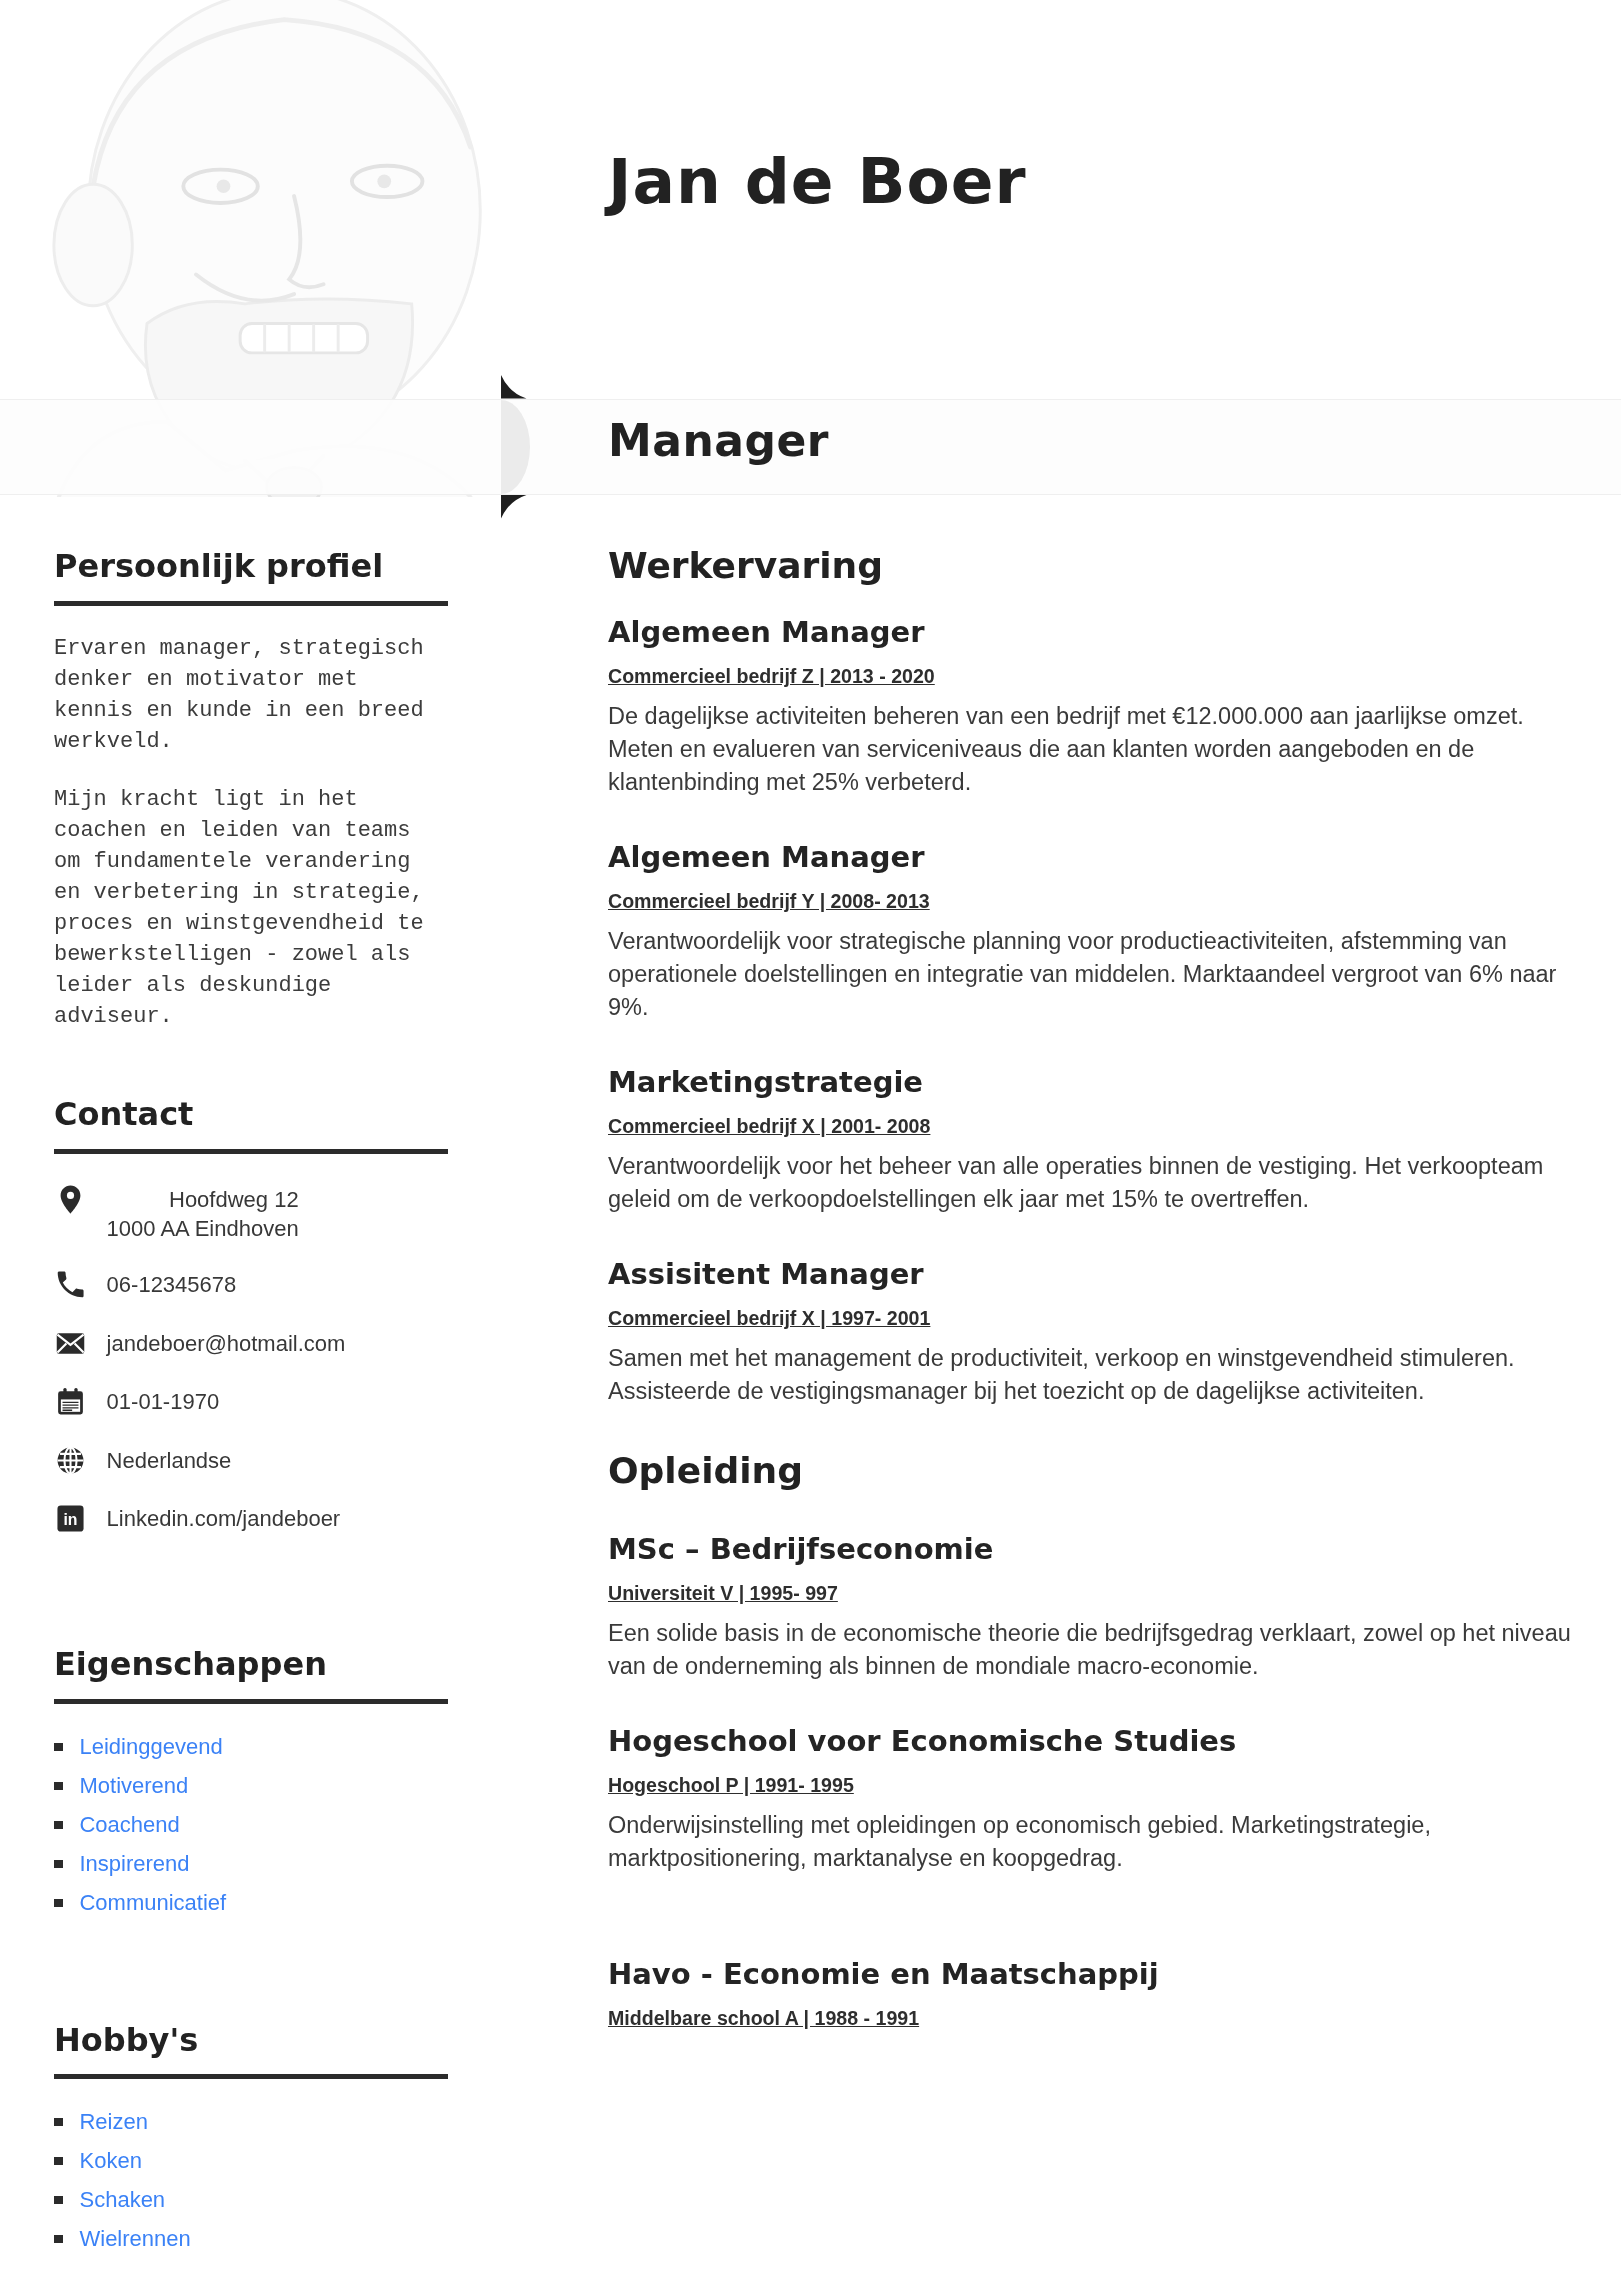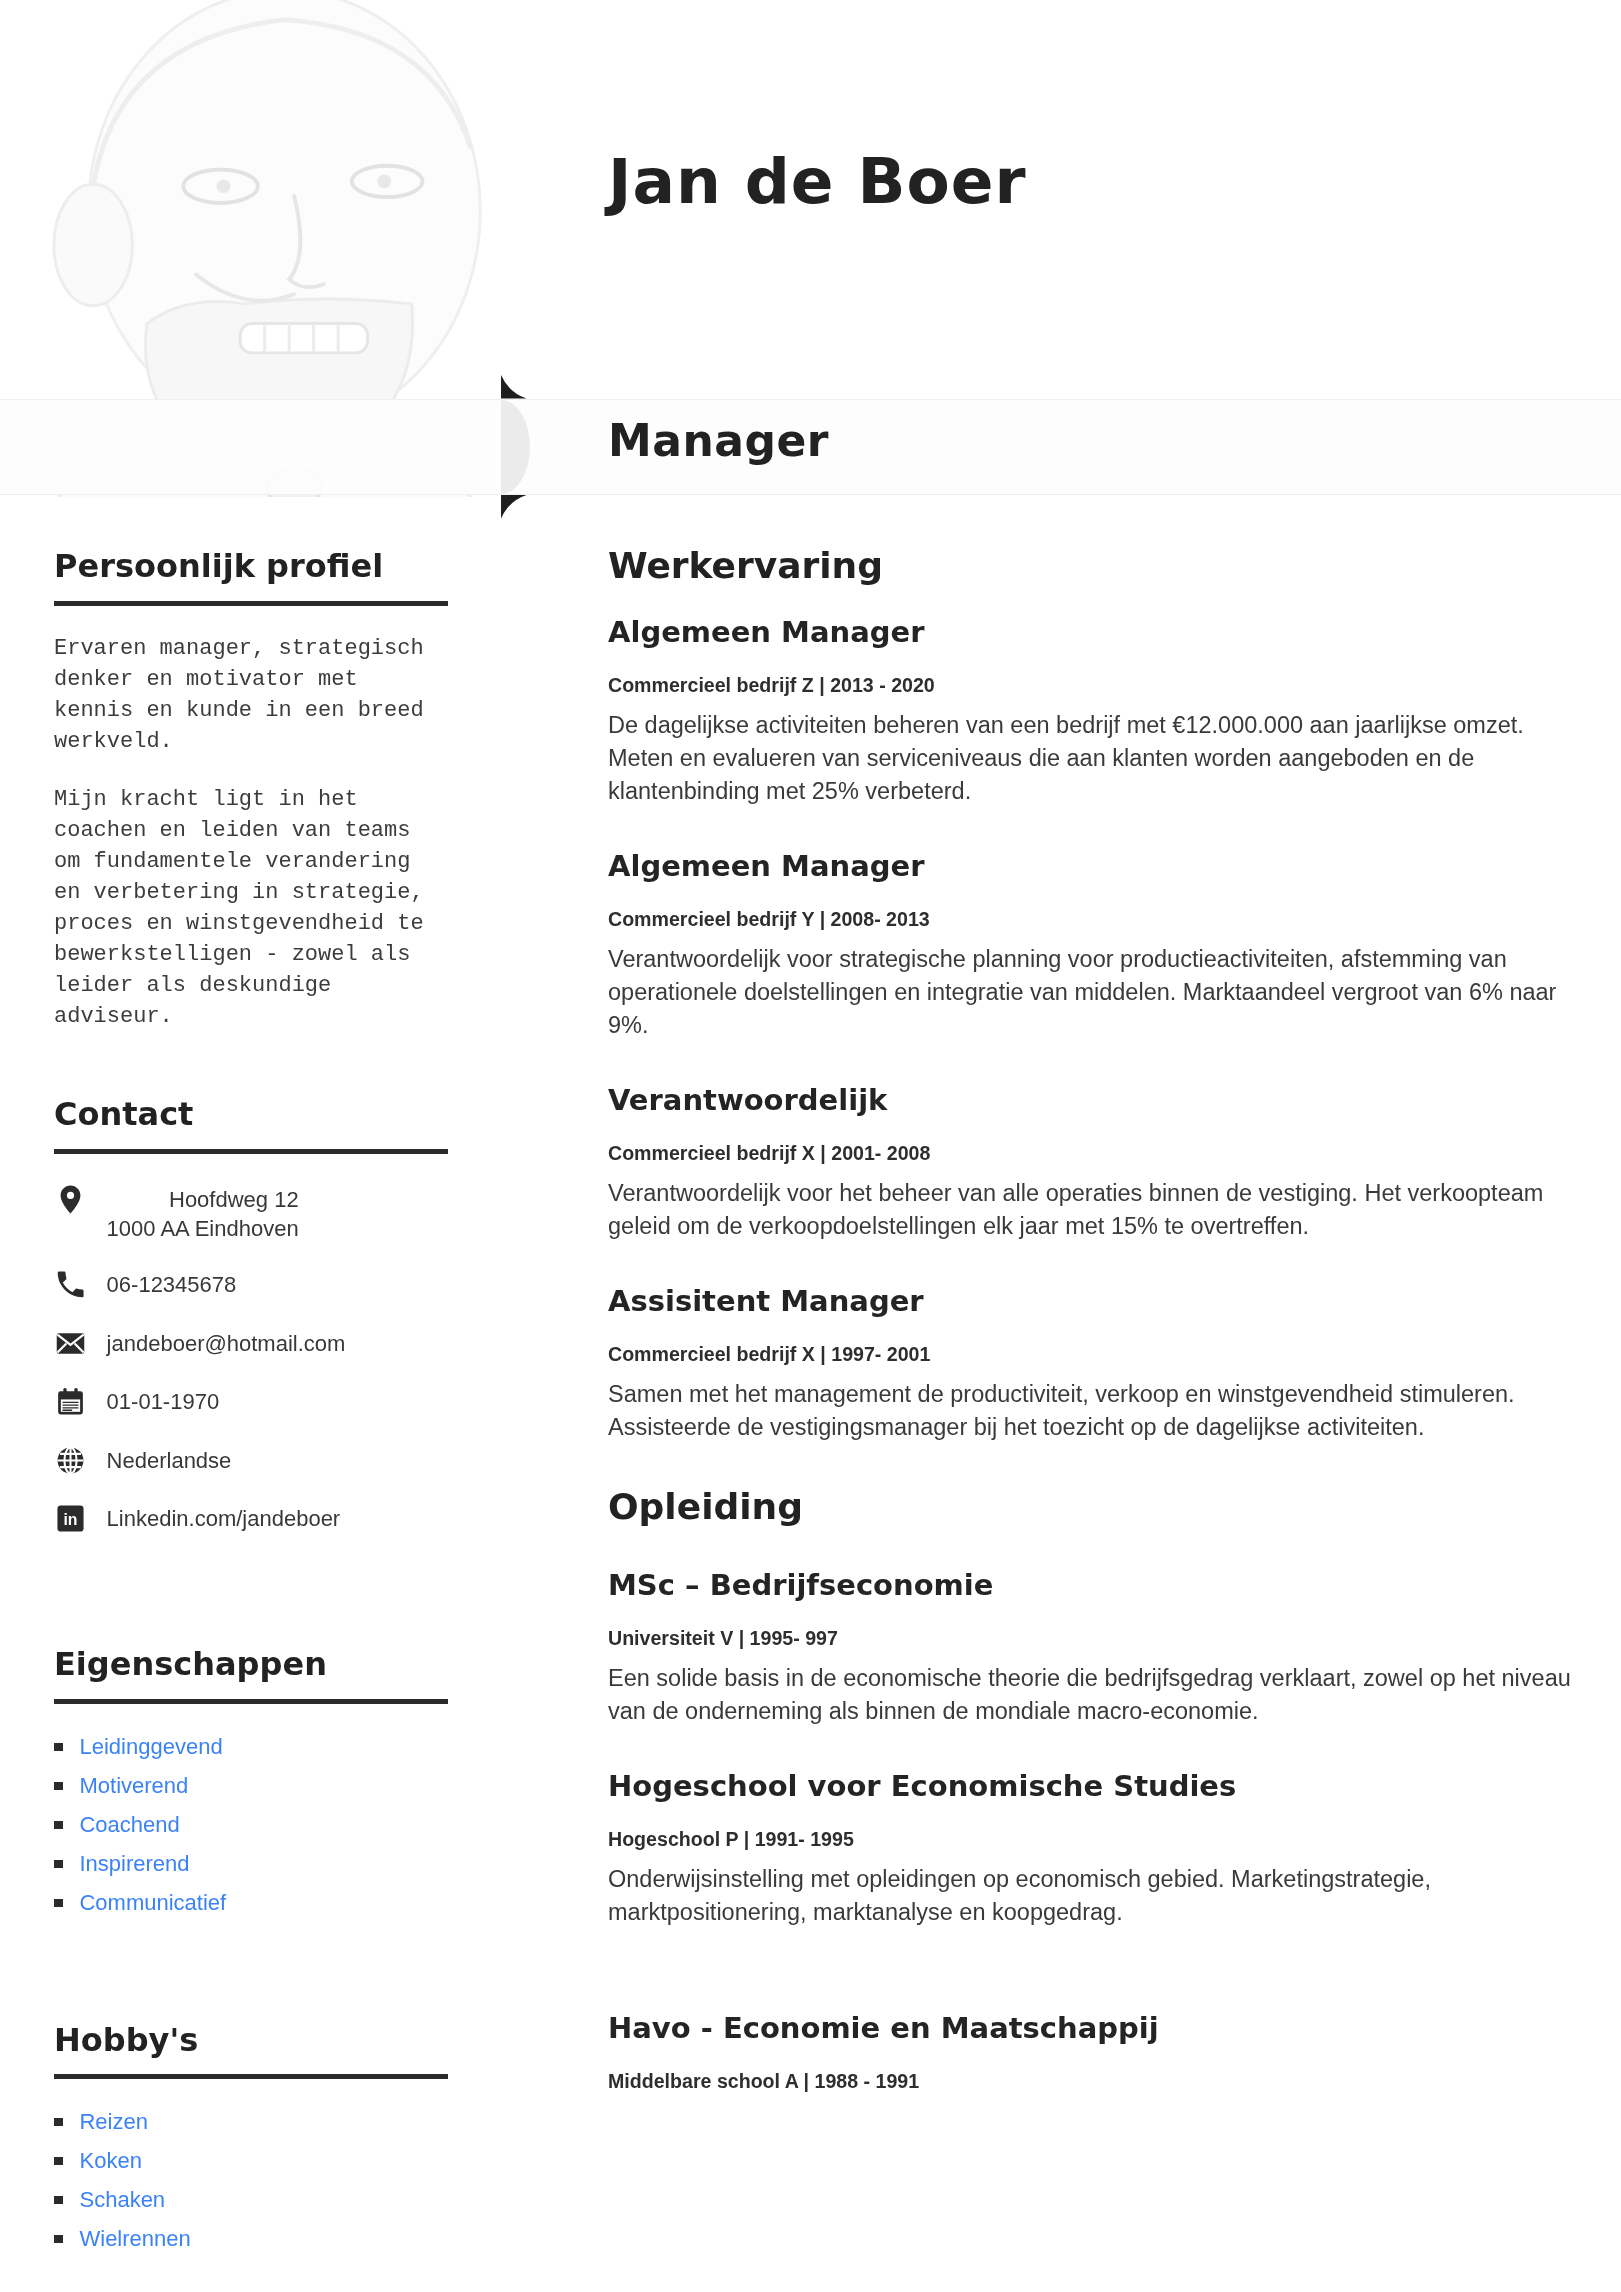--- a/index.html
+++ b/index.html
@@ -37,21 +37,21 @@
   .c-text{font-size:22px;line-height:29px;color:#383838;padding-top:2px;}
   ul.sq{list-style:none;margin:23.5px 0 0 0;padding:0;}
   ul.sq li{display:flex;align-items:center;gap:16.7px;height:39px;font-size:22px;color:#3b82f6;}
   .bullet{width:8.8px;height:8.8px;background:#2b2b2b;flex:0 0 8.8px;}
   
   .main{left:608px;top:545px;width:985px;}
   .main-h{font-size:36px;}
   .entry{margin-top:41px;}
   .entry.first{margin-top:29px;}
   .entry-title{font-family:"DejaVu Sans", sans-serif;font-weight:bold;font-size:29px;color:#242424;}
-  .entry-meta{font-size:19.6px;font-weight:bold;margin-top:25px;color:#2e2e2e;}
+  .entry-meta{font-size:19.6px;font-weight:bold;margin-top:16px;color:#2e2e2e;text-decoration:underline;}
   .entry-desc{font-size:23.5px;line-height:33px;margin-top:12px;color:#3a3a3a;}
   .edu-heading{margin-top:42px;}
   .entry.last-gap{margin-top:82px;}
 </style>
 </head>
 <body>
 
 <div class="abs photo">
   <svg width="495" height="497" viewBox="0 0 505 507">
     <g stroke-linecap="round" fill="none">
@@ -225,21 +225,21 @@
     <div class="entry-desc">De dagelijkse activiteiten beheren van een bedrijf met €12.000.000 aan jaarlijkse omzet. Meten en evalueren van serviceniveaus die aan klanten worden aangeboden en de klantenbinding met 25% verbeterd.</div>
   </div>
 
   <div class="entry">
     <div class="entry-title">Algemeen Manager</div>
     <div class="entry-meta">Commercieel bedrijf Y | 2008- 2013</div>
     <div class="entry-desc">Verantwoordelijk voor strategische planning voor productieactiviteiten, afstemming van operationele doelstellingen en integratie van middelen. Marktaandeel vergroot van 6% naar 9%.</div>
   </div>
 
   <div class="entry">
-    <div class="entry-title">Verantwoordelijk</div>
+    <div class="entry-title">Marketingstrategie</div>
     <div class="entry-meta">Commercieel bedrijf X | 2001- 2008</div>
     <div class="entry-desc">Verantwoordelijk voor het beheer van alle operaties binnen de vestiging. Het verkoopteam geleid om de verkoopdoelstellingen elk jaar met 15% te overtreffen.</div>
   </div>
 
   <div class="entry">
     <div class="entry-title">Assisitent Manager</div>
     <div class="entry-meta">Commercieel bedrijf X | 1997- 2001</div>
     <div class="entry-desc">Samen met het management de productiviteit, verkoop en winstgevendheid stimuleren. Assisteerde de vestigingsmanager bij het toezicht op de dagelijkse activiteiten.</div>
   </div>
 

